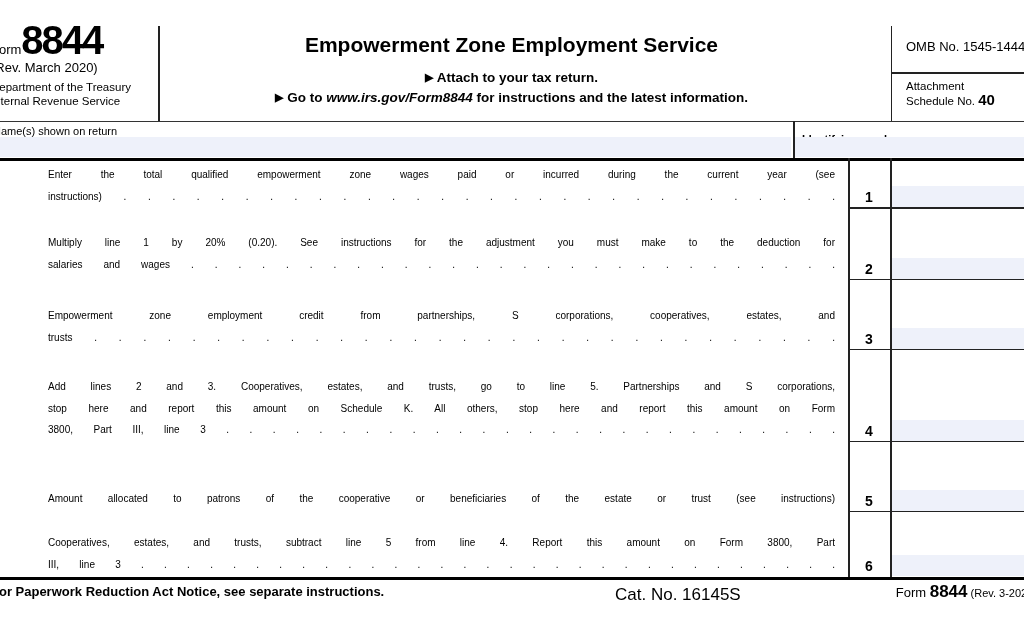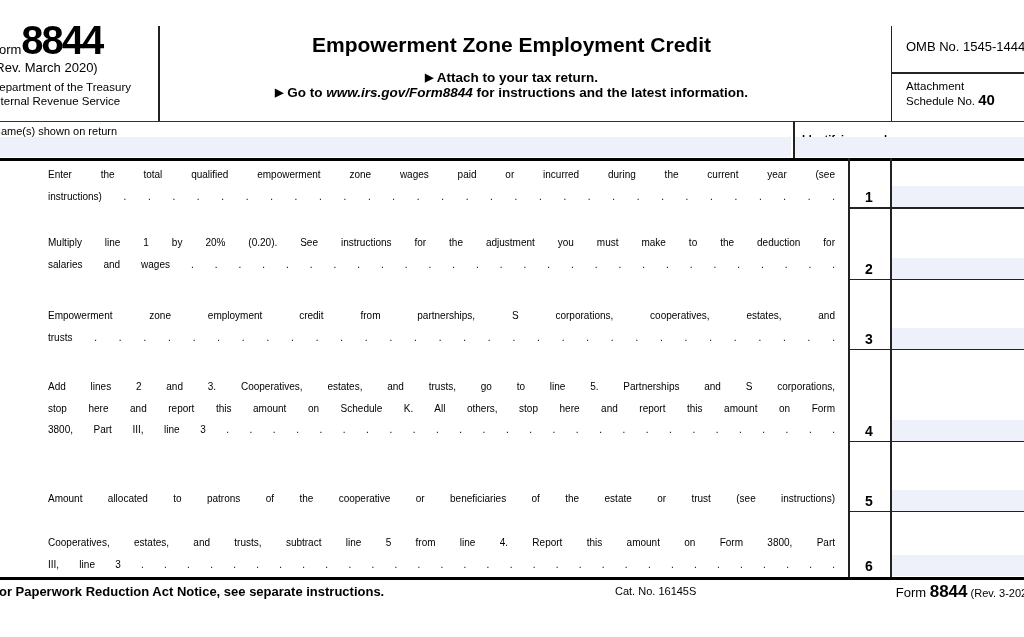--- a/index.html
+++ b/index.html
@@ -44,21 +44,21 @@
   }
   .numcell {
     position:absolute; left:857px; width:42px;
     display:flex; align-items:flex-end; justify-content:center;
     padding-bottom:3px; font-weight:bold; font-size:14px;
   }
   .rowsep { position:absolute; left:857px; width:183px; height:1.5px; background:#222; }
   .amount { position:absolute; left:900.5px; width:139.5px; height:21px; background:#eef1fa; }
 
   .footer-left { font-size:13px; font-weight:bold; }
-  .footer-cat { font-size:11px; }
+  .footer-cat { font-size:17px; }
   .footer-right { white-space:nowrap; font-size:13px; }
   .footer-right .fnum { font-size:17px; font-weight:bold; }
   .footer-right .frev { font-size:11px; }
 </style>
 </head>
 <body>
 
 <div class="page">
   <div class="inner">
 
@@ -67,25 +67,25 @@
         <span class="formword">Form</span><span class="formnum-big">8844</span>
       </div>
       <div class="rev">(Rev. March 2020)</div>
       <div class="agency" style="margin-top:6px;">Department of the Treasury</div>
       <div class="agency">Internal Revenue Service</div>
     </div>
 
     <div class="vline" style="left:167px; top:26px; height:95px;"></div>
 
     <div class="abs" style="left:167px; top:33px; width:707px;">
-      <div class="title">Empowerment Zone Employment Credit</div>
+      <div class="title">Empowerment Zone Employment Service</div>
       <div class="subline" style="margin-top:13px;">
         <span class="arrow">▶</span><span> Attach to your tax return.</span>
       </div>
-      <div class="subline" style="">
+      <div class="subline" style="margin-top:5px;">
         <span class="arrow">▶</span><span> Go to </span><i>www.irs.gov/Form8844</i><span> for instructions and the latest information.</span>
       </div>
     </div>
 
     <div class="abs" style="left:900px; top:26px; width:159px; height:95px; border-left:1.5px solid #222; border-right:1.5px solid #222;">
       <div class="omb" style="padding:13px 0 0 14px;">OMB No. 1545-1444</div>
       <div class="hline" style="left:0; top:46px; width:100%;"></div>
       <div class="attachment" style="padding:7px 0 0 14px; position:absolute; top:46px;">
         <div>Attachment</div>
         <div><span>Schedule No. </span><span class="seq-big">40</span></div>

